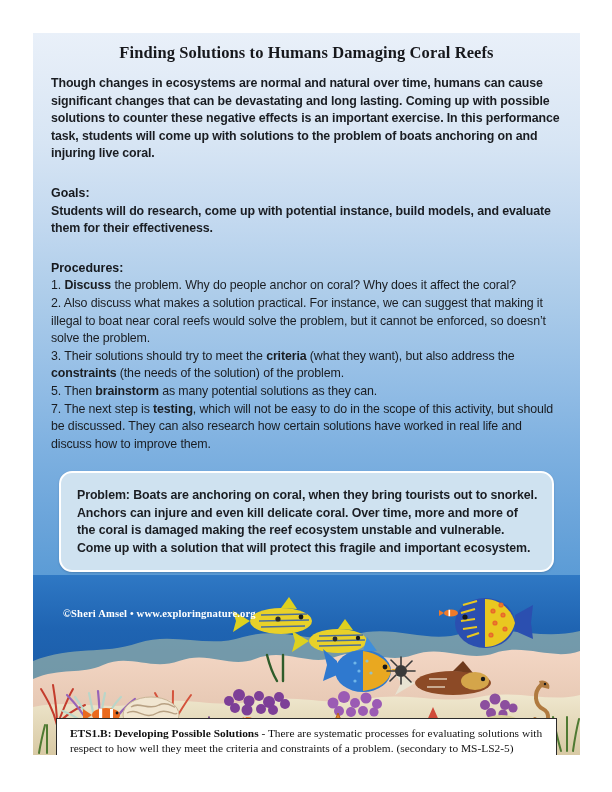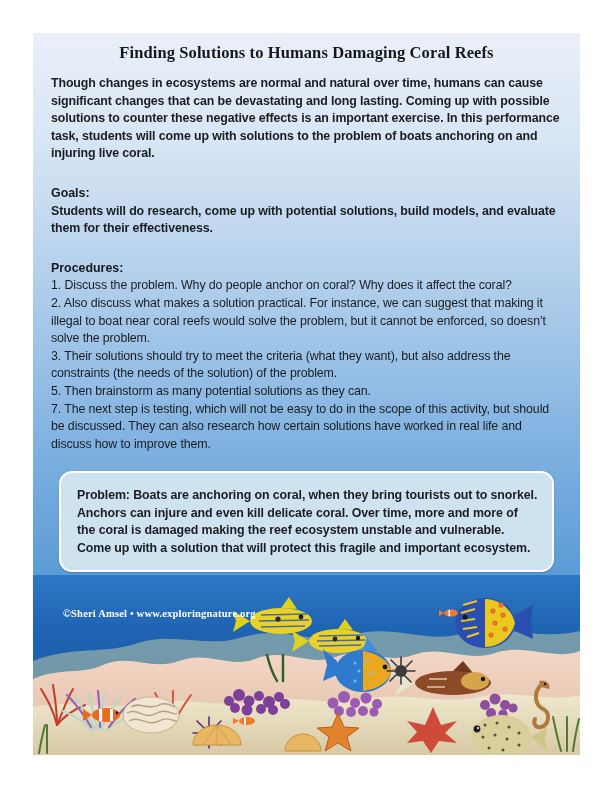--- a/index.html
+++ b/index.html
@@ -73,21 +73,21 @@
   }
 
   .gap-lg { height: 22px; }
 
   .proc-item {
     font-size: 12.4px;
     line-height: 17.6px;
     color: #1a1d22;
     letter-spacing: -0.12px;
   }
-  .proc-item b { font-weight: normal; text-align: center; }
+  .proc-item b { font-weight: bold; text-align: center; }
 
   
   .problem-box {
     margin: 18px 8px 0 8px;
     border: 2.5px solid #ffffff;
     border-radius: 13px;
     background: #cfe2f0;
     padding: 14px 14px 12px 16px;
     box-shadow: 0 1px 2px rgba(20,50,90,.25);
   }
@@ -420,21 +420,21 @@
 
     <div class="content">
 
       <div class="title">Finding Solutions to Humans Damaging Coral Reefs</div>
 
       <div class="para">Though changes in ecosystems are normal and natural over time, humans can cause significant changes that can be devastating and long lasting. Coming up with possible solutions to counter these negative effects is an important exercise. In this performance task, students will come up with solutions to the problem of boats anchoring on and injuring live coral.</div>
 
       <div class="gap-lg"></div>
 
       <div class="section-head">Goals:</div>
-      <div class="para">Students will do research, come up with potential solutions, build models, and evaluate them for their effectiveness.</div>
+      <div class="para">Students will do research, come up with potential instance, build models, and evaluate them for their effectiveness.</div>
 
       <div class="gap-lg"></div>
 
       <div class="section-head">Procedures:</div>
 
       <div class="proc-item">
         <span>1.</span><span></span> <b>Discuss</b><span> the problem. Why do people anchor on coral? Why does it affect the coral?</span>
       </div>
 
       <div class="proc-item">
@@ -456,15 +456,18 @@
       </div>
 
       <div class="problem-box">
         <div class="para"><b>Problem:</b><span> Boats are anchoring on coral, when they bring tourists out to snorkel. Anchors can injure and even kill delicate coral. Over time, more and more of the coral is damaged making the reef ecosystem unstable and vulnerable. Come up with a solution that will protect this fragile and important ecosystem.</span></div>
       </div>
 
     </div>
 
     <div class="credit">©Sheri Amsel • www.exploringnature.org</div>
 
+    <div class="standard-box">
+      <div class="standard-text"><b>ETS1.B: Developing Possible Solutions</b><span> - There are systematic processes for evaluating solutions with respect to how well they meet the criteria and constraints of a problem. (secondary to MS-LS2-5)</span></div>
+    </div>
 
   </div>
 </div>
 
 </body></html>

